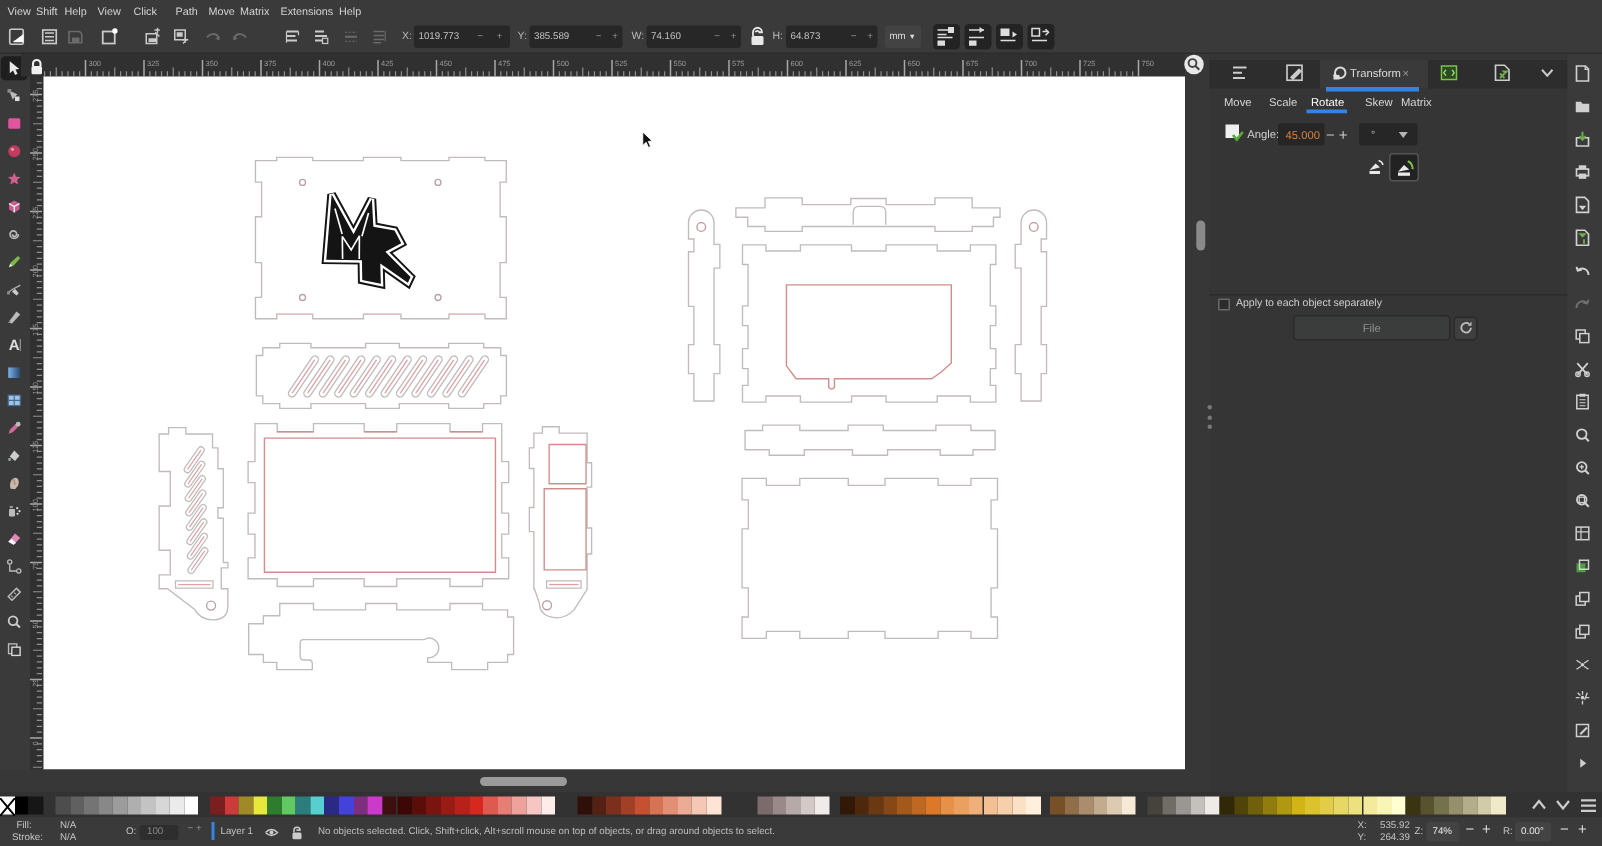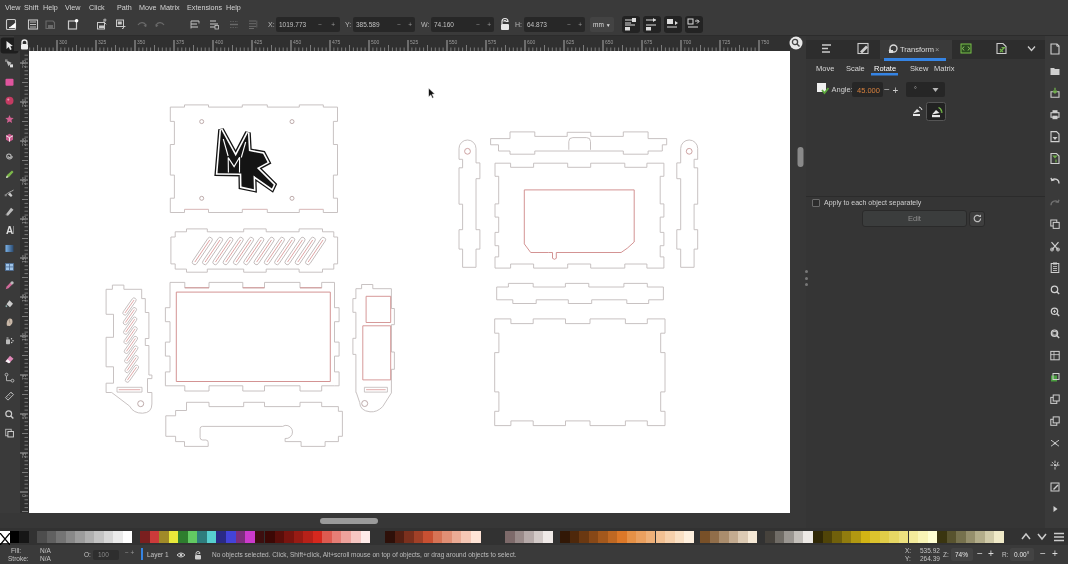--- a/index.html
+++ b/index.html
@@ -768,21 +768,21 @@
 <g>
       <path d="M932 114.5 l4 -4.5 l3.5 3" fill="#e8e8e8"></path>
       <rect x="932" y="115" width="8" height="2.2" fill="#e8e8e8"></rect>
       <path d="M938.5 107.5 a4.5 4.5 0 0 1 3 4" stroke="#7ac24a" stroke-width="1.3" fill="none"></path>
       <path d="M942.5 113 l-1.8 -0.6 l1.5 -1.8 Z" fill="#7ac24a"></path>
     </g>
 </svg>
 <div class="abs" style="left:806px;top:196px;width:239px;height:1px;background:#2b2b2b"></div>
 <div class="abs" style="left:811.5px;top:198.5px;width:8px;height:8px;background:#2c2c2c;border:1px solid #6a6a6a;border-radius:1px"></div>
 <span class="abs" style="left:824px;top:199px;font-size:7px;color:#cfcfcf">Apply to each object separately</span>
-<div class="abs" style="left:862px;top:210px;width:105px;height:17px;background:#3b3d3d;border:1px solid #2a2a2a;border-radius:3px;text-align:center;font-size:7.5px;color:#8f8f8f;line-height:16px">Edit</div>
+<div class="abs" style="left:862px;top:210px;width:105px;height:17px;background:#3b3d3d;border:1px solid #2a2a2a;border-radius:3px;text-align:center;font-size:7.5px;color:#8f8f8f;line-height:16px">File</div>
 <div class="abs" style="left:969px;top:210.5px;width:16px;height:16px;background:#3e3e3e;border:1px solid #2a2a2a;border-radius:3px"></div>
 <svg class="abs" style="left:971px;top:212px" width="13" height="13">
     <path d="M9.6 6.5 a3.2 3.2 0 1 1 -1.2 -2.5" fill="none" stroke="#bdbdbd" stroke-width="1.2"></path>
     <path d="M10 2.5 l0 2.6 l-2.6 0 Z" fill="#bdbdbd"></path>
   </svg>
 <div class="abs" style="left:805px;top:270px;width:3px;height:16px;display:flex;flex-direction:column;justify-content:space-between">
     <i style="width:3px;height:3px;border-radius:50%;background:#777"></i>
     <i style="width:3px;height:3px;border-radius:50%;background:#777"></i>
     <i style="width:3px;height:3px;border-radius:50%;background:#777"></i>
   </div>

